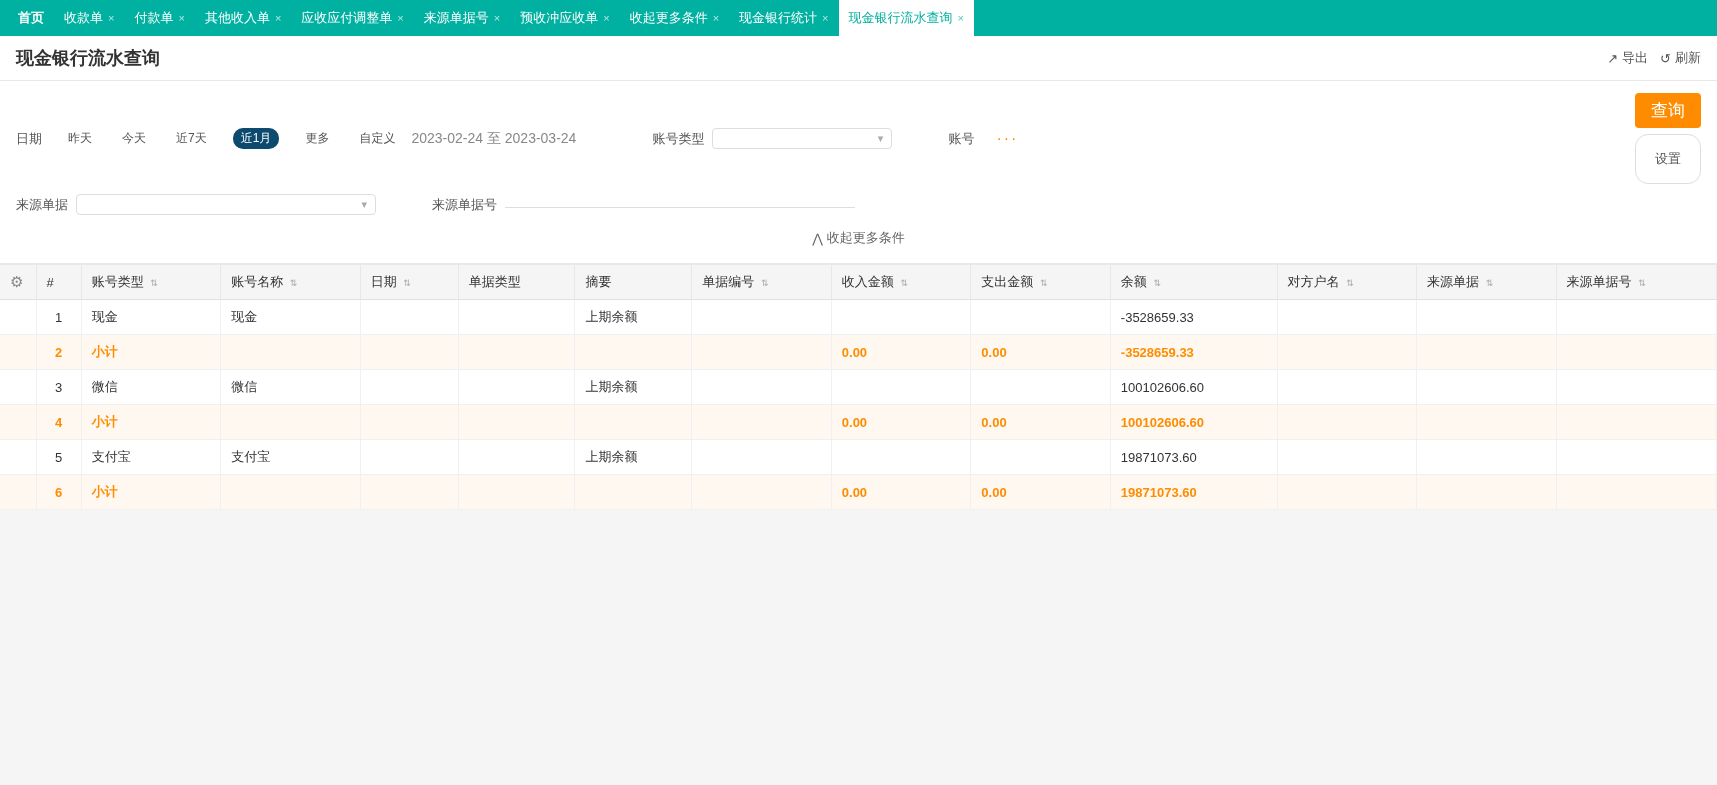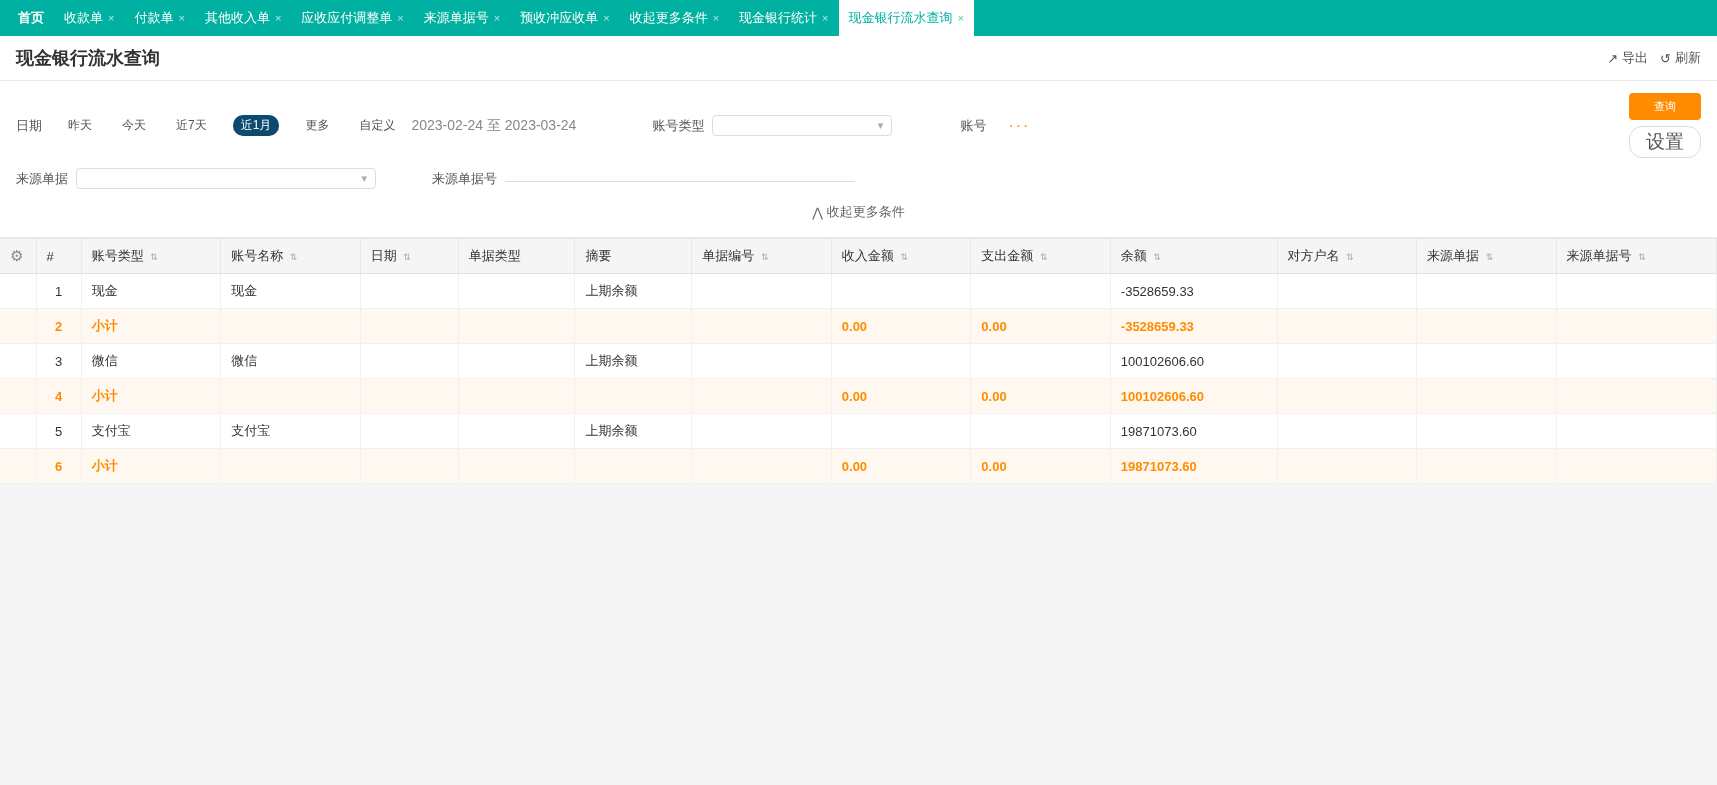--- a/index.html
+++ b/index.html
@@ -139,30 +139,30 @@
       font-size: 16px;
       letter-spacing: 2px;
     }
     .query-btn {
       background: #ff8c00;
       color: #fff;
       border: none;
       border-radius: 4px;
       padding: 6px 16px;
       cursor: pointer;
-      font-size: 11px;
+      font-size: 17px;
     }
     .settings-btn {
       background: #fff;
       color: #555;
       border: 1px solid #ddd;
       border-radius: 13px;
-      padding: 2px 16px;
-      cursor: pointer;
-      font-size: 19px;
+      padding: 15px 16px;
+      cursor: pointer;
+      font-size: 13px;
     }
     .action-buttons {
       display: flex;
       flex-direction: column;
       gap: 6px;
     }
     .collapse-row {
       display: flex;
       justify-content: center;
       padding: 4px 0;
@@ -308,21 +308,21 @@
     </div>
 
     <div class="filter-group" style="margin-left: 60px;">
       <span class="filter-label">账号类型</span>
       <div class="filter-select">
         <span class="filter-select-label"></span>
         <span class="filter-select-arrow">▾</span>
       </div>
     </div>
 
-    <div class="filter-group" style="margin-left: 52px;">
+    <div class="filter-group" style="margin-left: 40px;">
       <span class="filter-label">账号</span>
       <span class="dots-btn">···</span>
     </div>
 
     <div class="action-buttons" style="margin-left: auto;">
       <button class="query-btn">查询</button>
       <button class="settings-btn">设置</button>
     </div>
   </div>
 

